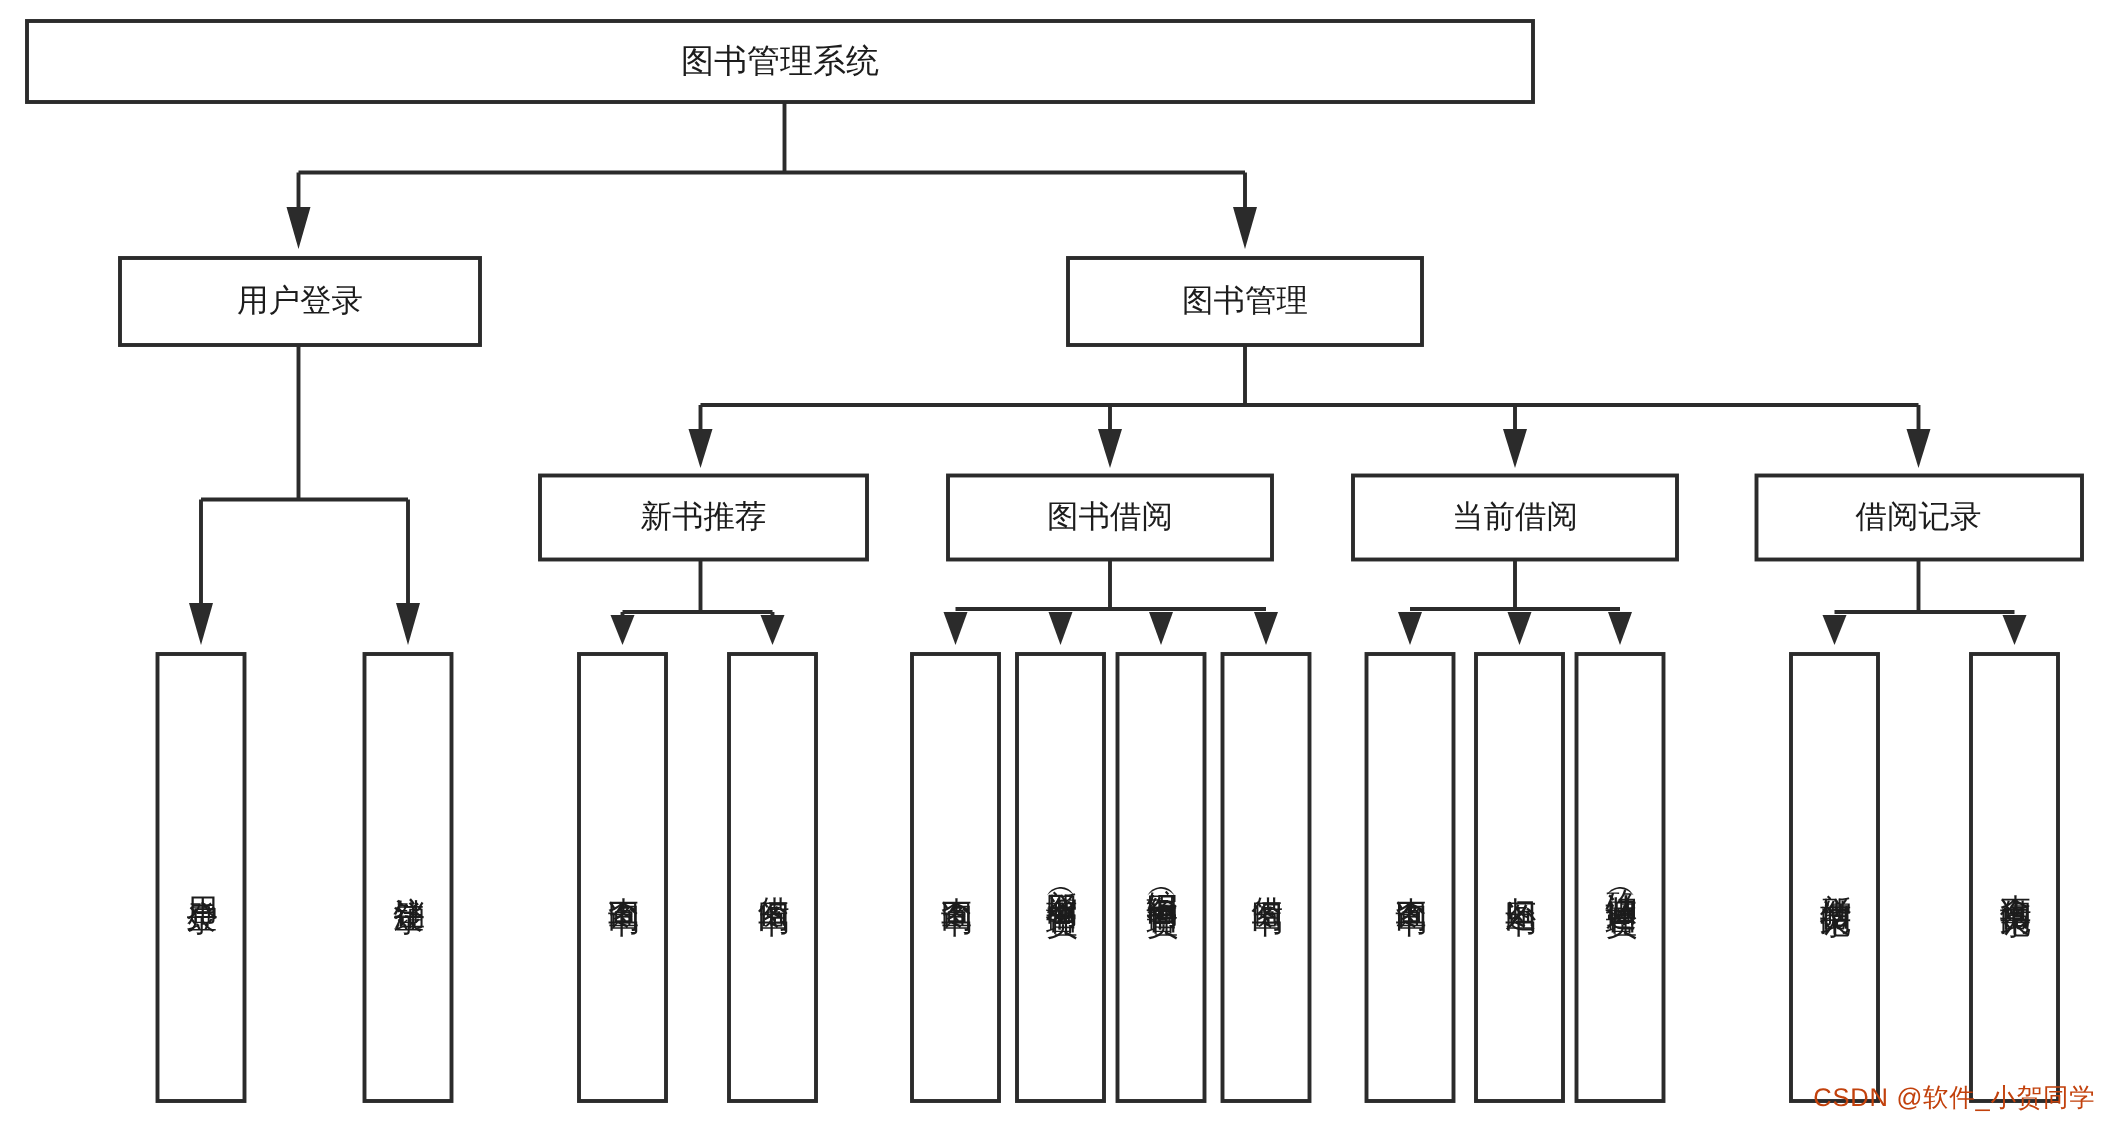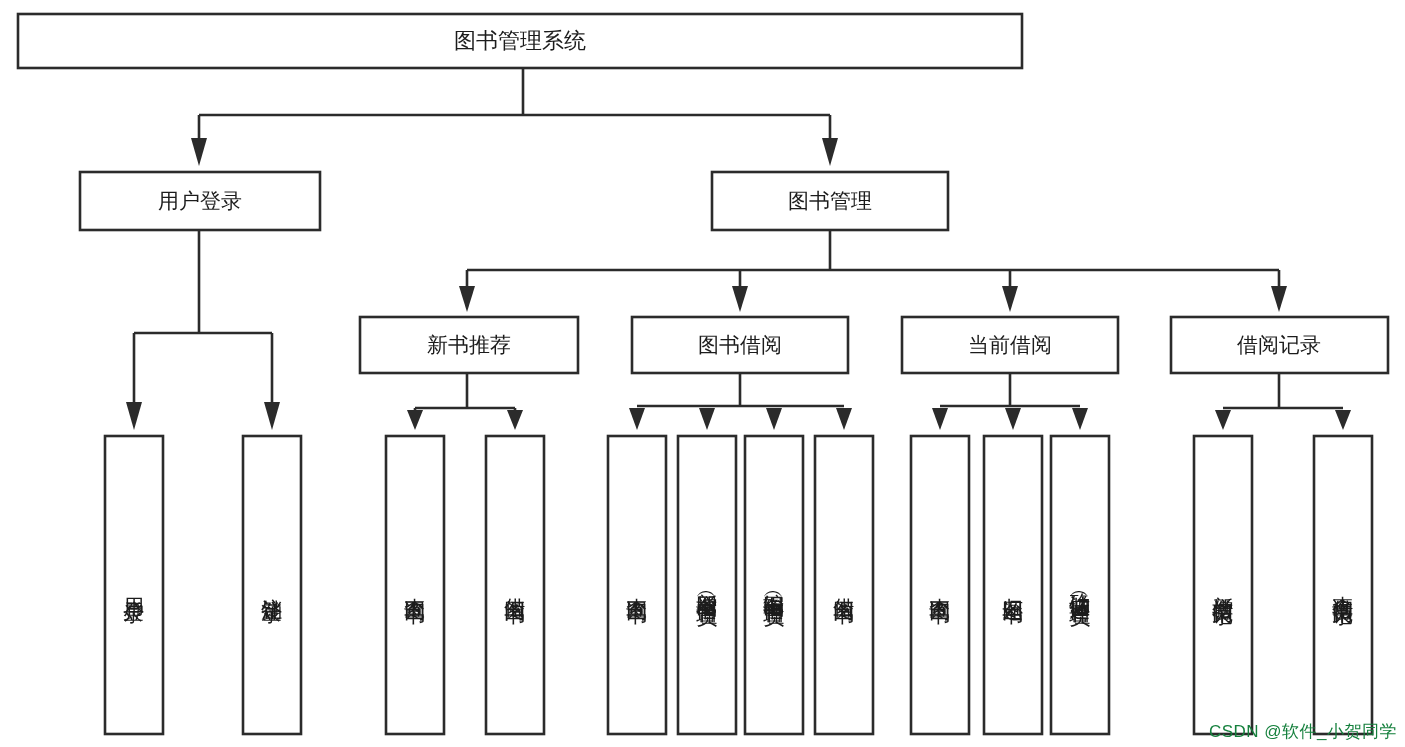--- a/index.html
+++ b/index.html
@@ -70,21 +70,21 @@
     text-align: center;
     white-space: nowrap;
     pointer-events: none;
   }
   #watermark {
     position: absolute;
     right: 8px;
     bottom: 4px;
     font-family: "Liberation Sans", "DejaVu Sans", sans-serif;
     font-size: 17px;
-    color: #15803d;
+    color: #c2410c;
     letter-spacing: 0.5px;
     user-select: none;
   }
 </style>
 </head>
 <body>
 
 <div id="diagram-root">
 
   <svg id="flowchart" viewBox="0 0 1405 747">

